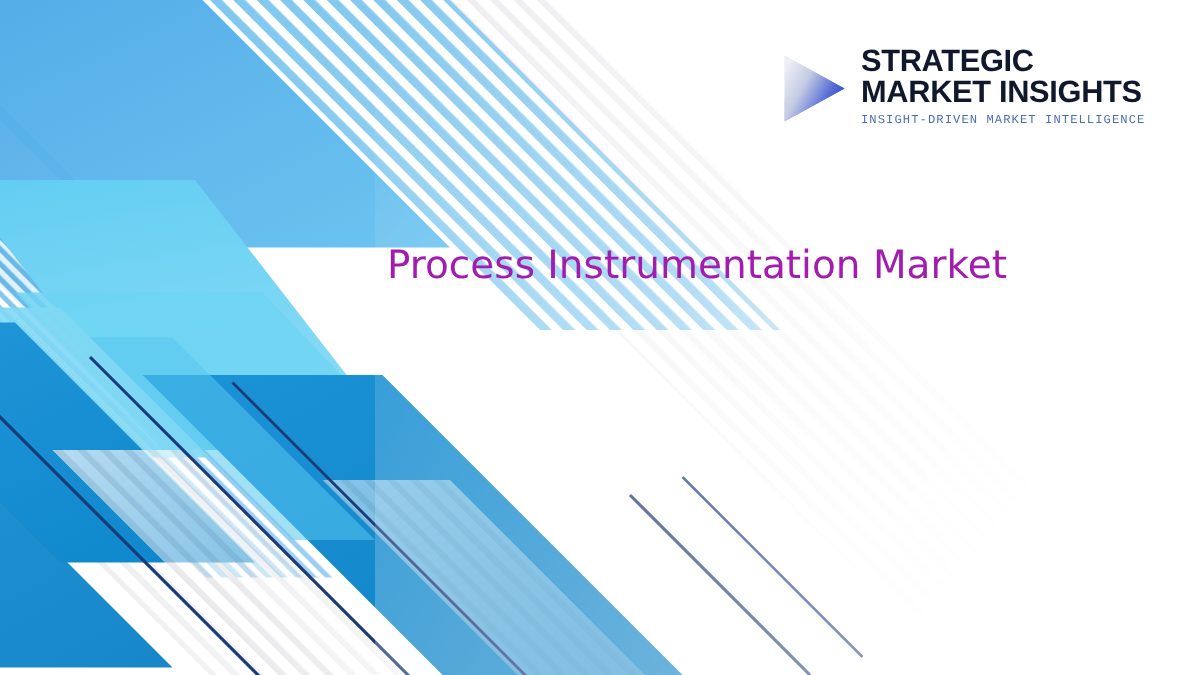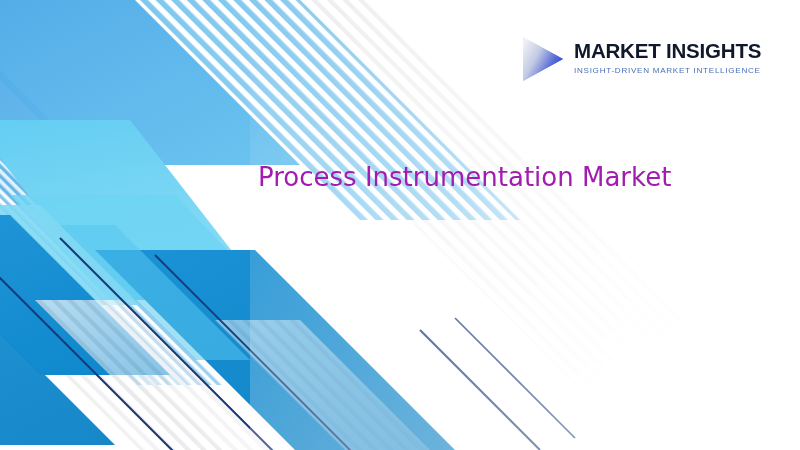--- a/index.html
+++ b/index.html
@@ -49,27 +49,28 @@
   .logo-line {
     font-family: "Liberation Sans", sans-serif;
     font-weight: bold;
     font-size: 20.5px;
     line-height: 20.5px;
     letter-spacing: -0.2px;
     color: #10182b;
     white-space: nowrap;
   }
   #logo-tagline {
-    font-family: Liberation Sans, sans-serif;
+    font-family: Liberation Mono, monospace;
     font-size: 8.1px;
     line-height: 12px;
     letter-spacing: 0.72px;
     color: #4a6fb5;
     white-space: nowrap;
     margin-top: 3px;
+    text-align: right;
   }
 
   
   #slide-title {
     position: absolute;
     left: 258px;
     top: 157px;
     width: 536px;
     font-family: "DejaVu Sans", sans-serif;
     font-size: 26px;
@@ -211,20 +212,21 @@
           <stop offset="0.35" stop-color="#c3cbe4"></stop>
           <stop offset="0.70" stop-color="#5a6fd6"></stop>
           <stop offset="1" stop-color="#1f3fd8"></stop>
         </linearGradient>
       </defs>
       <path d="M3 4 L3 48 L43 26 Z" fill="url(#grad-chevron)"></path>
       <path d="M3 4 L3 20 L17 26 L3 32 L3 48 L43 26 Z" fill="url(#grad-chevron)"></path>
     </svg>
 
     <div id="logo-text">
+      <div class="logo-line">STRATEGIC</div>
       <div class="logo-line">MARKET INSIGHTS</div>
       <div id="logo-tagline">INSIGHT-DRIVEN MARKET INTELLIGENCE</div>
     </div>
   </div>
 
   <div id="slide-title">Process Instrumentation Market</div>
 
 
 </div>
 

